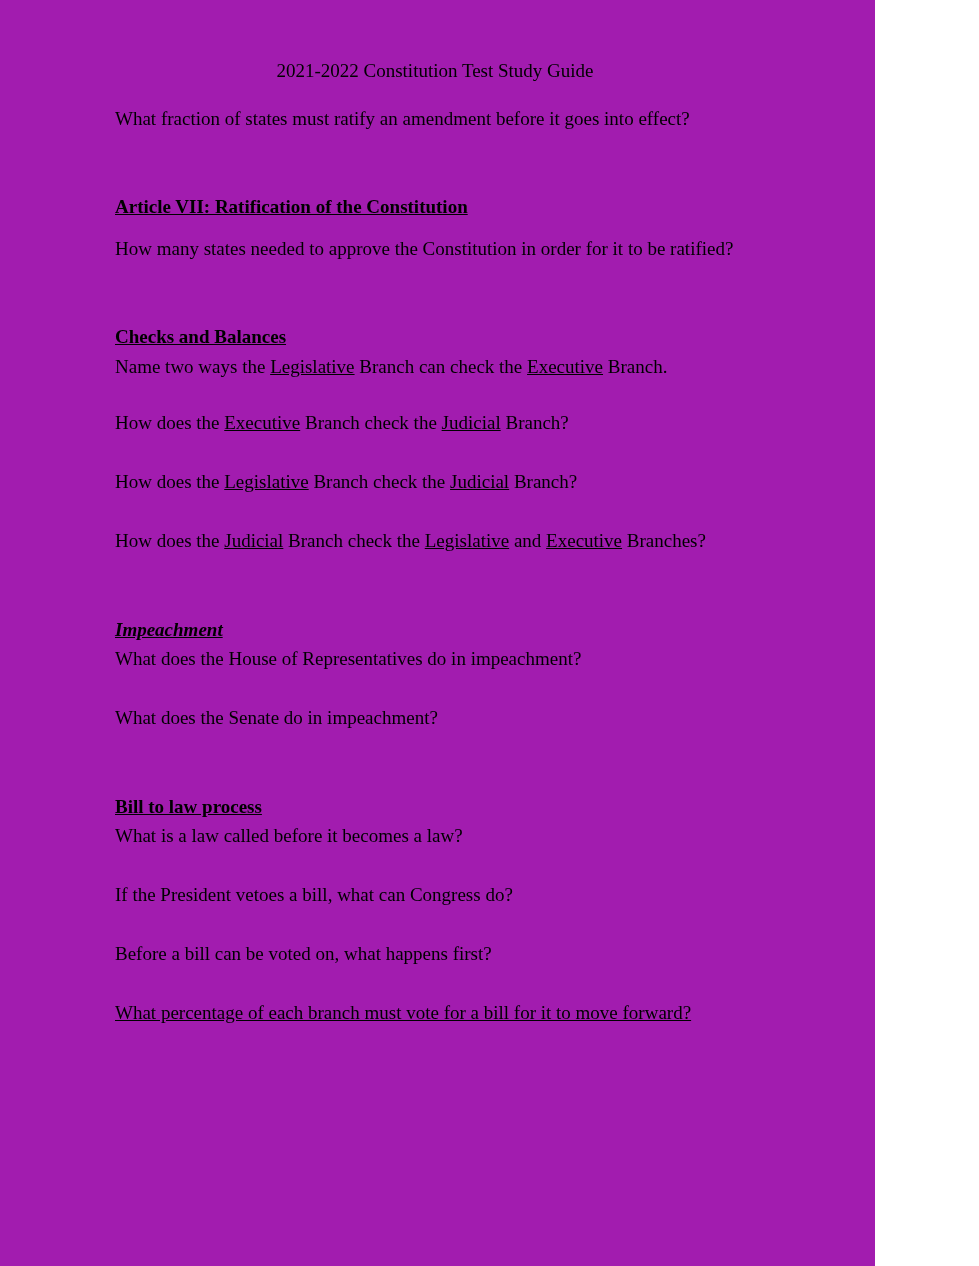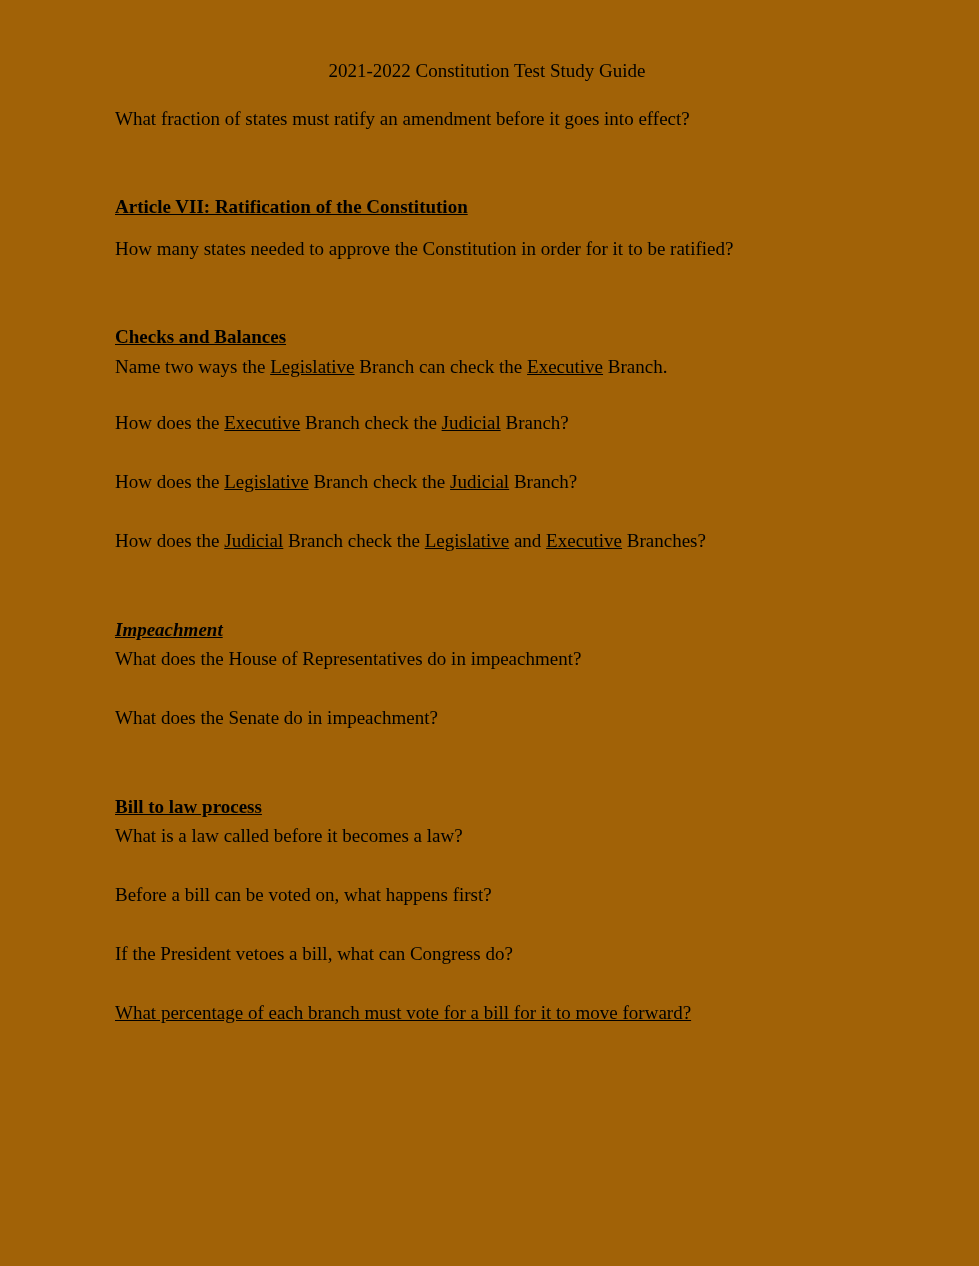--- a/index.html
+++ b/index.html
@@ -2,23 +2,23 @@
 <html><head>
 <meta charset="utf-8">
 <style>
   html, body {
     margin: 0;
     padding: 0;
     background: #ffffff;
   }
   .page {
     position: relative;
-    width: 979px;
+    width: 875px;
     min-height: 1266px;
-    background: #a16207;
+    background: #a21caf;
     box-sizing: border-box;
     padding: 56px 120px 60px 115px;
     font-family: "Liberation Serif", "DejaVu Serif", serif;
     font-size: 19px;
     line-height: 29.5px;
     color: #000000;
   }
   .doc-title {
     text-align: center;
     margin: 0 0 18px 0;
@@ -49,17 +49,17 @@
       <p class="block heading" style="margin-top: 59px;"><span>Checks and Balances</span></p>
       <p class="block question" style="margin-top: 0px;"><span>Name two ways the </span><span class="u">Legislative</span><span> Branch can check the </span><span class="u">Executive</span><span> Branch.</span></p>
       <p class="block question" style="margin-top: 27px;"><span>How does the </span><span class="u">Executive</span><span> Branch check the </span><span class="u">Judicial</span><span> Branch?</span></p>
       <p class="block question" style="margin-top: 29.5px;"><span>How does the </span><span class="u">Legislative</span><span> Branch check the </span><span class="u">Judicial</span><span> Branch?</span></p>
       <p class="block question" style="margin-top: 29.5px;"><span>How does the </span><span class="u">Judicial</span><span> Branch check the </span><span class="u">Legislative</span><span> and </span><span class="u">Executive</span><span> Branches?</span></p>
       <p class="block heading" style="margin-top: 59px; font-style: italic;"><span>Impeachment</span></p>
       <p class="block question" style="margin-top: 0px;"><span>What does the House of Representatives do in impeachment?</span></p>
       <p class="block question" style="margin-top: 29.5px;"><span>What does the Senate do in impeachment?</span></p>
       <p class="block heading" style="margin-top: 59px;"><span>Bill to law process</span></p>
       <p class="block question" style="margin-top: 0px;"><span>What is a law called before it becomes a law?</span></p>
+      <p class="block question" style="margin-top: 29.5px;"><span>If the President vetoes a bill, what can Congress do?</span></p>
       <p class="block question" style="margin-top: 29.5px;"><span>Before a bill can be voted on, what happens first?</span></p>
-      <p class="block question" style="margin-top: 29.5px;"><span>If the President vetoes a bill, what can Congress do?</span></p>
       <p class="block question" style="margin-top: 29.5px; text-decoration: underline;"><span>What percentage of each branch must vote for a bill for it to move forward?</span></p>
     </div>
 </div>
 
 </body></html>

